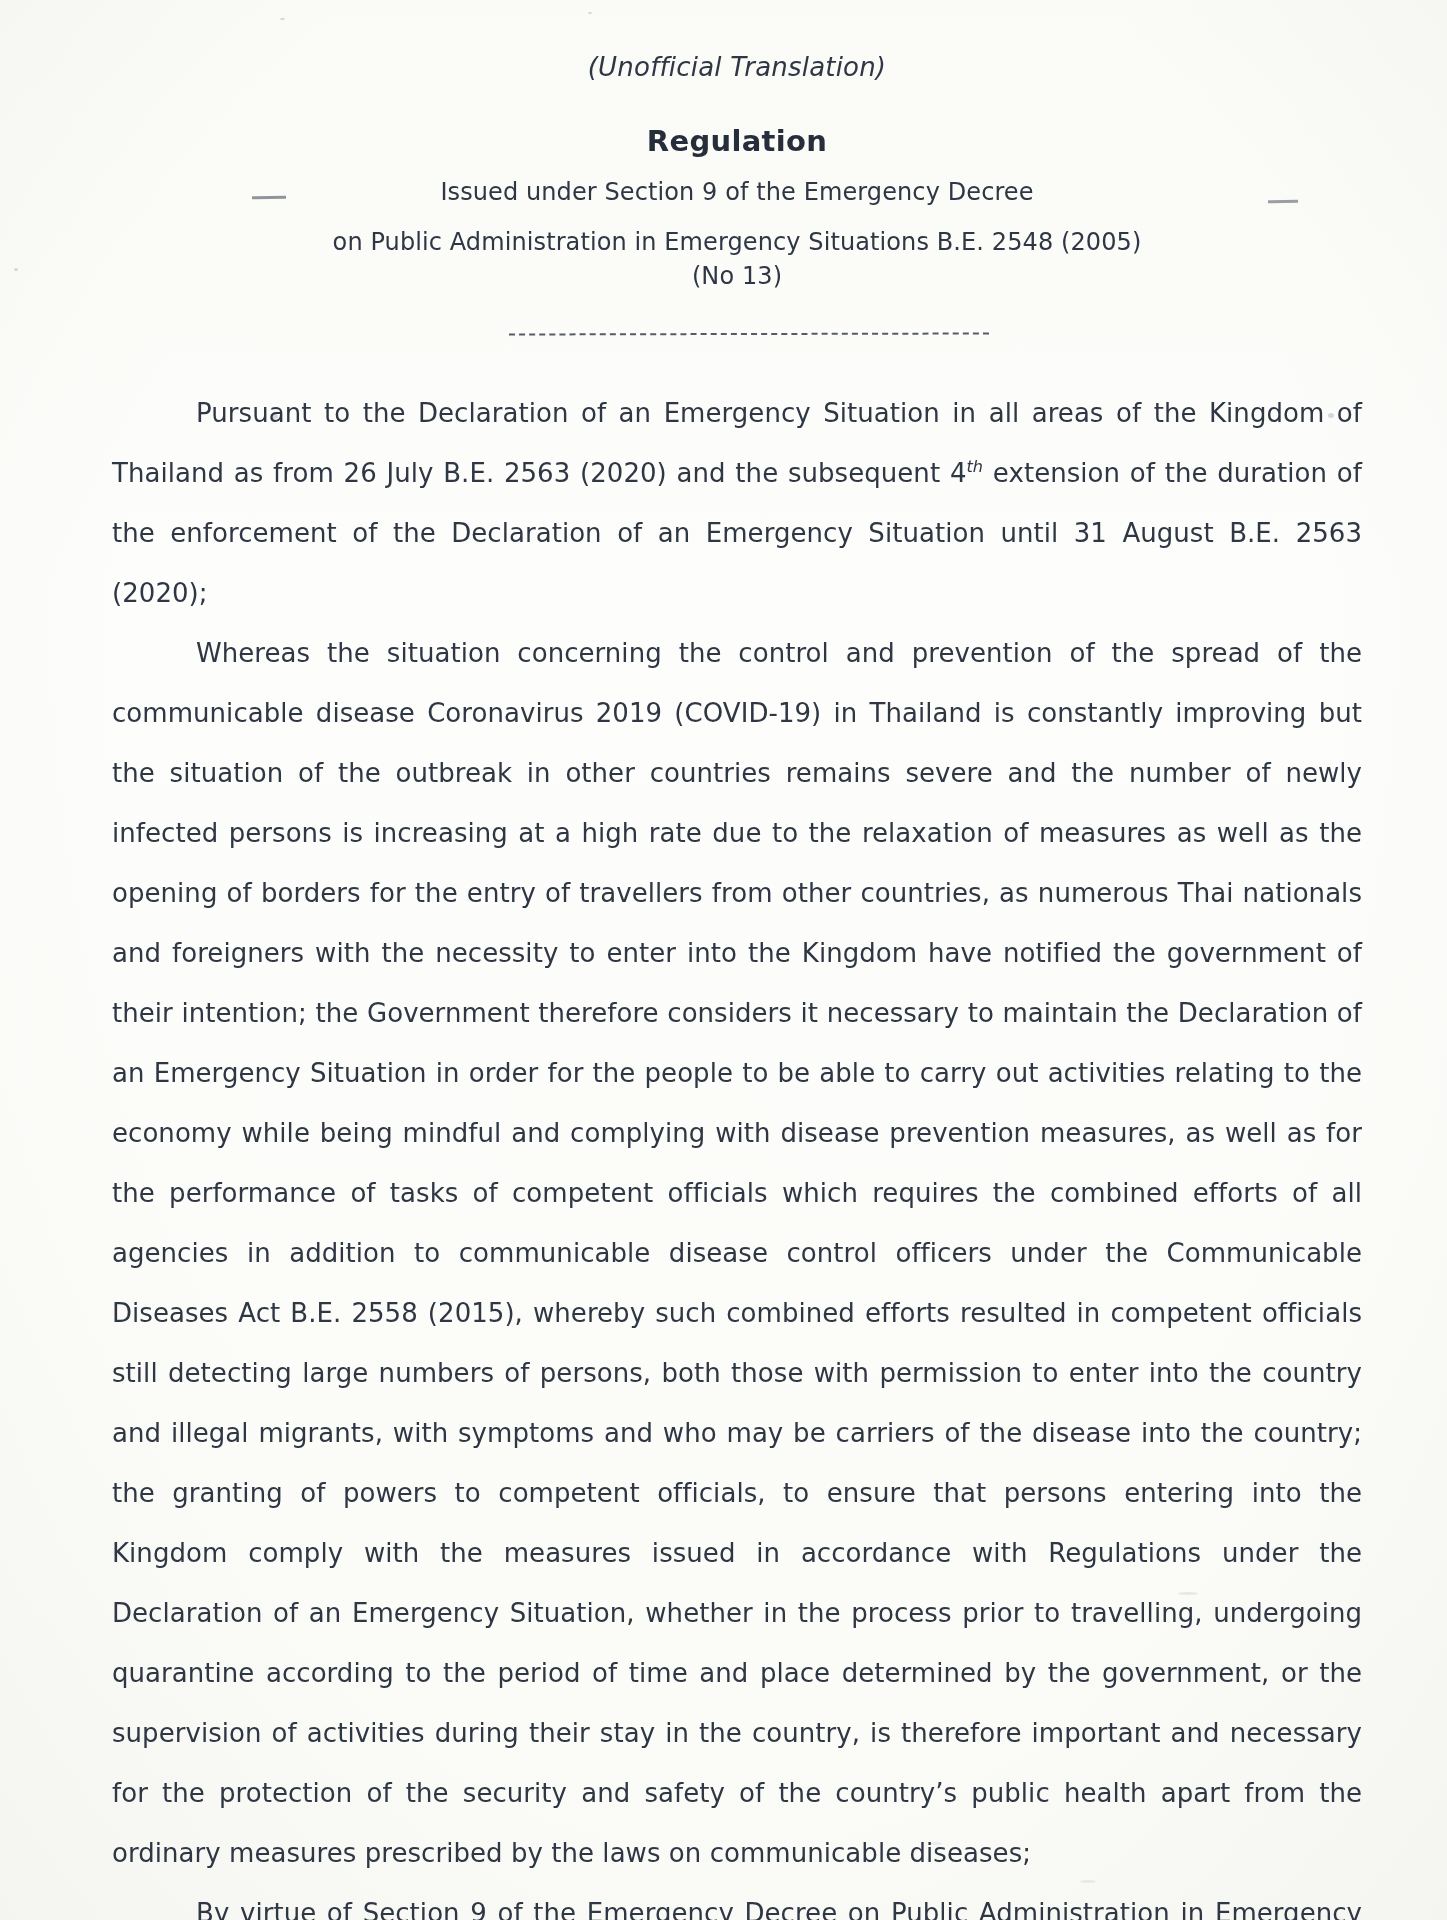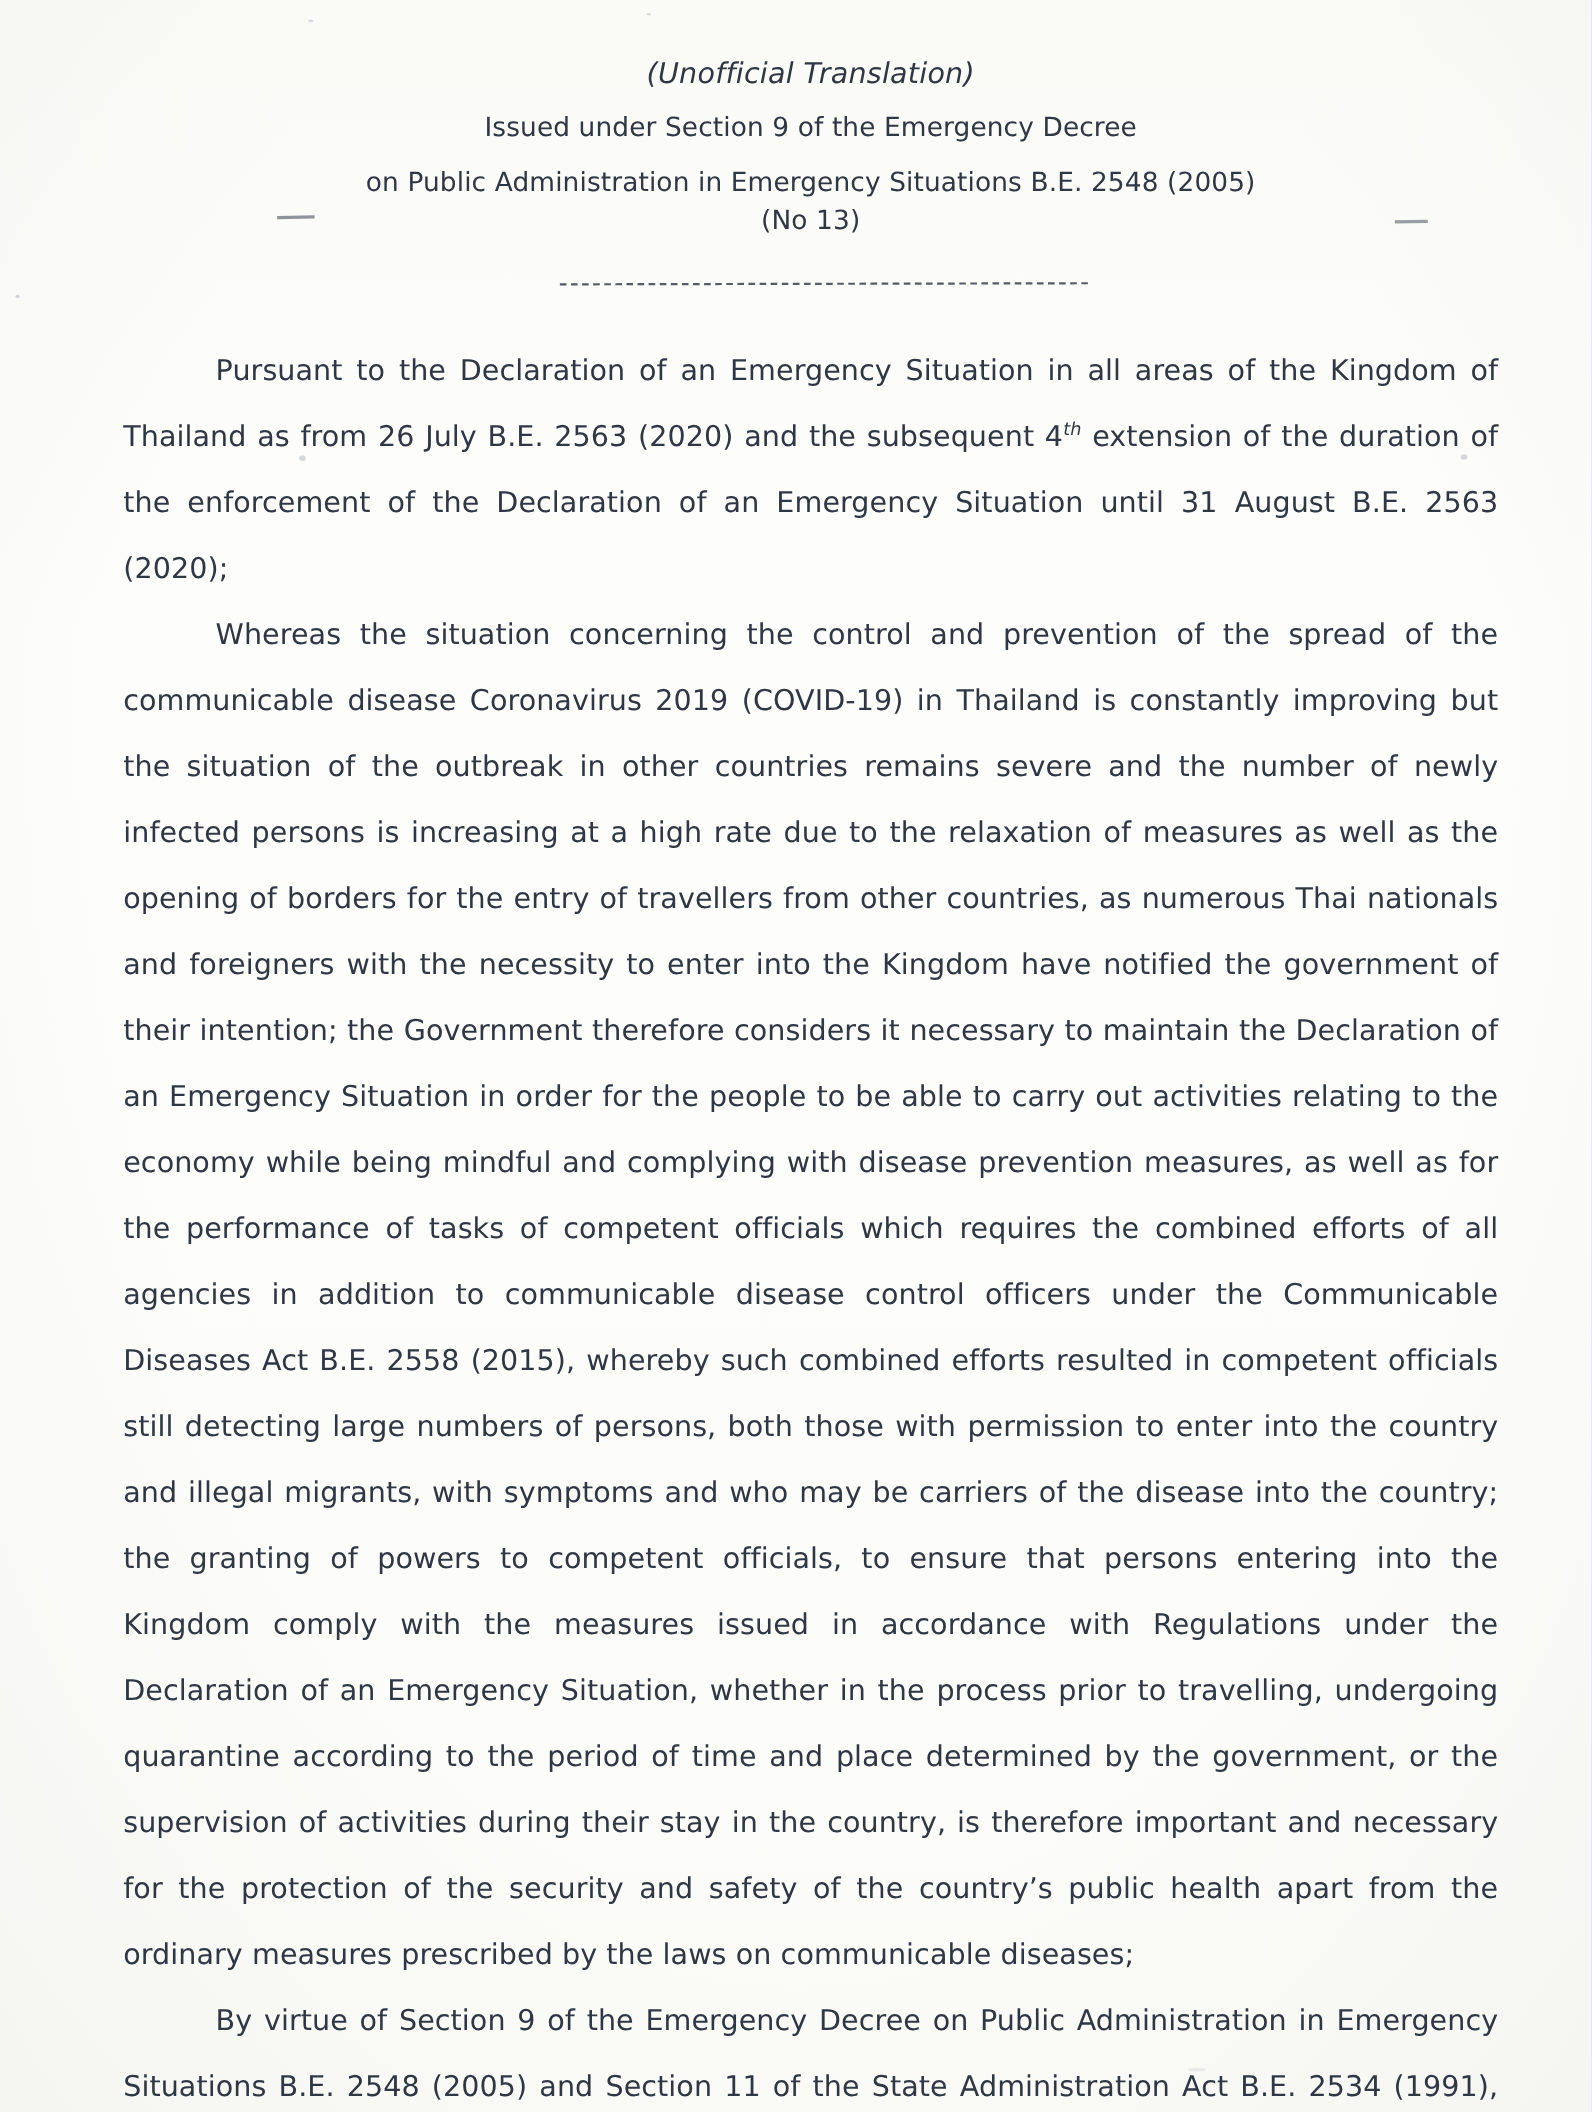--- a/index.html
+++ b/index.html
@@ -5,21 +5,21 @@
   html, body {
     margin: 0;
     padding: 0;
     background: #ffffff;
   }
 
   .page {
     position: relative;
     width: 1447px;
     height: 1920px;
-    background: #c4b5fd;
+    background: #fca5a5;
     overflow: hidden;
     font-family: "DejaVu Sans", sans-serif;
     color: #2f3744;
     box-sizing: border-box;
   }
 
   
   .scan-tone {
     position: absolute;
     inset: 0;
@@ -149,20 +149,21 @@
   <div class="speck" style="left:272px;top:414px;width:6px;height:5px;"></div>
   <div class="speck" style="left:1328px;top:413px;width:6px;height:5px;"></div>
   <div class="speck" style="left:1178px;top:1592px;width:20px;height:3px;opacity:0.18;"></div>
   <div class="speck" style="left:1080px;top:1880px;width:16px;height:3px;opacity:0.16;"></div>
   <div class="speck" style="left:930px;top:1842px;width:12px;height:3px;opacity:0.14;"></div>
 
   <div class="content">
 
     <div class="translation-note">(Unofficial Translation)</div>
 
+    <div class="doc-title">Regulation</div>
 
     <div class="subtitle-line first">Issued under Section 9 of the Emergency Decree</div>
 
     <div class="subtitle-line second">on Public Administration in Emergency Situations B.E. 2548 (2005)</div>
 
     <div class="subtitle-line third">(No 13)</div>
 
     <div class="separator-wrap">
       <div class="separator"></div>
     </div>

